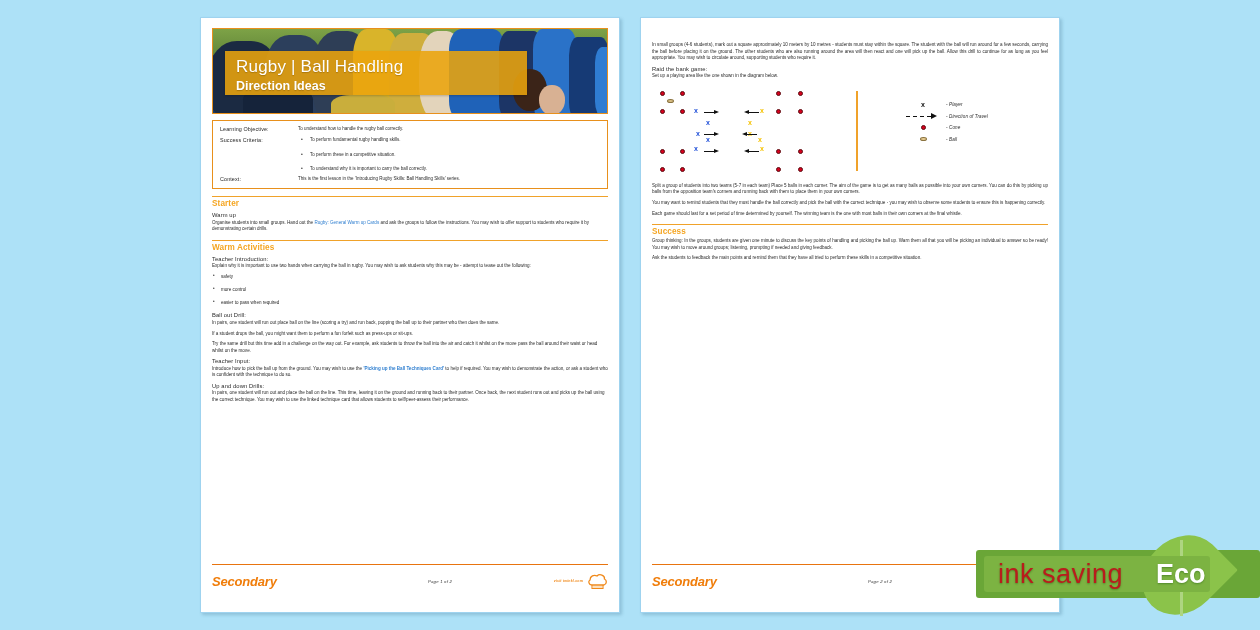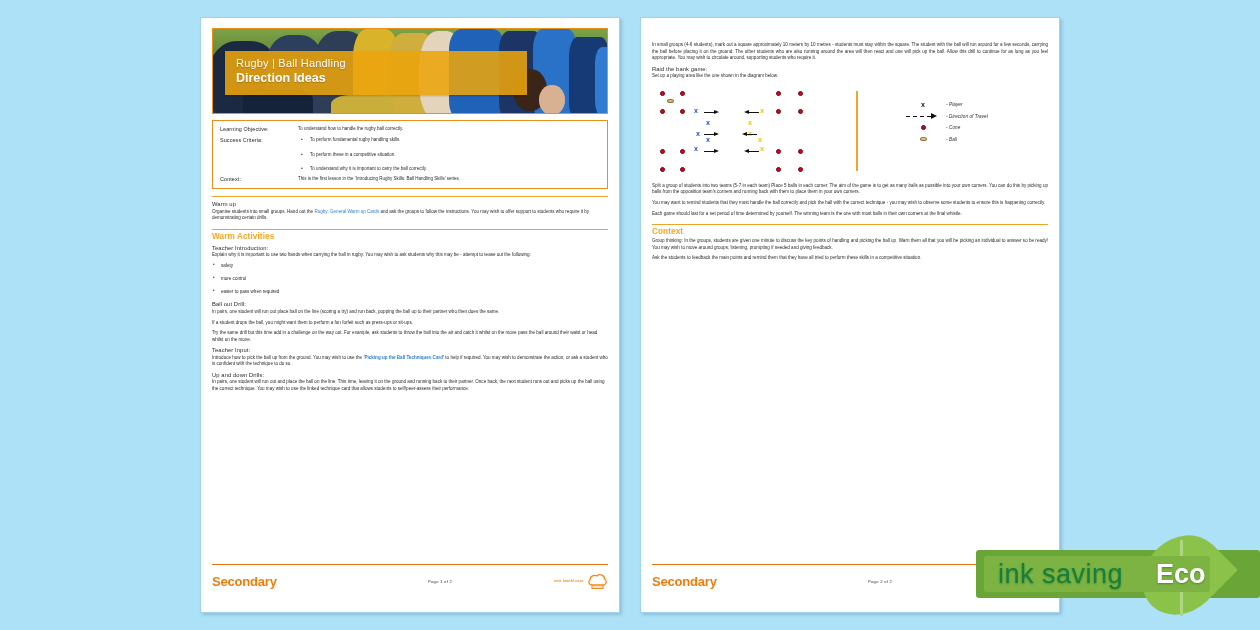--- a/index.html
+++ b/index.html
@@ -36,21 +36,21 @@
   .photo{position:absolute;inset:0;overflow:hidden;}
   .ph{position:absolute;border-radius:40% 40% 30% 30%;}
   .bar{
     position:absolute;
     left:12px;top:22px;
     width:302px;height:44px;
     background:rgba(234,164,12,.88);
     box-shadow:0 1px 2px rgba(0,0,0,.2);
   }
   .bar .t1{
-    color:#ffffff;font-size:11px;
+    color:#ffffff;font-size:17px;
     padding:6px 0 0 11px;letter-spacing:.2px;
     text-shadow:0 1px 1px rgba(120,80,0,.45);
   }
   .bar .t2{
     color:#ffffff;font-size:12.5px;font-weight:bold;
     padding:2px 0 0 11px;
     text-shadow:0 1px 1px rgba(120,80,0,.45);
   }
 
   
@@ -103,21 +103,21 @@
   }
   ul.dots li:before{
     content:"\2022";position:absolute;left:1px;top:-1px;color:#2a2a2a;
   }
 
   
   .footer{
     position:absolute;left:11px;right:11px;bottom:18px;
   }
   .footer .rule{border-top:1.4px solid #e8740f;margin-bottom:3px;}
-  .footer .frow{display:flex;align-items:center;height:26px;}
+  .footer .frow{display:flex;align-items:center;height:26px;font-style:italic;}
   .f-sec{
     color:#f07d0a;font-size:13px;font-weight:bold;letter-spacing:-.2px;
     flex:0 0 auto;width:150px;
   }
   .f-page{flex:1;text-align:center;font-size:4.3px;color:#3a3a3a;letter-spacing:.2px;}
   .f-brand{flex:0 0 auto;width:90px;display:flex;align-items:center;justify-content:flex-end;gap:3px;}
   .f-visit{font-size:3.5px;color:#f0891a;font-weight:bold;letter-spacing:.2px;}
   .tw-logo{
     width:22px;height:17px;position:relative;
   }
@@ -171,21 +171,21 @@
   .eco-band{
     position:absolute;left:16px;top:16px;width:284px;height:48px;
     background:#6aa637;border-radius:3px;
   }
   .eco-band-in{
     position:absolute;left:24px;top:22px;width:226px;height:36px;
     background:#7cb342;border-radius:3px;
   }
   .eco-text{
     position:absolute;left:38px;top:22px;height:36px;line-height:36px;
-    color:#15803d;font-size:27px;letter-spacing:.5px;
+    color:#b91c1c;font-size:27px;letter-spacing:.5px;
     text-shadow:0 1px 2px rgba(0,60,0,.35);
   }
   .leaf{
     position:absolute;left:186px;top:-2px;width:72px;height:86px;
     background:#8bc34a;
     border-radius:50% 2% 50% 50%;
     transform:rotate(45deg);
   }
   .leaf-vein{
     position:absolute;left:220px;top:6px;width:3px;height:76px;background:#aed581;
@@ -239,20 +239,21 @@
         <div>To understand why it is important to carry the ball correctly.</div>
       </div>
     </div>
     <div class="lo-row">
       <div class="lo-key">Context:</div>
       <div class="lo-val">This is the first lesson in the 'Introducing Rugby Skills: Ball Handling Skills' series.</div>
     </div>
   </div>
 
   <div class="sec-rule"></div>
+  <div class="sec-title">Starter</div>
   <div class="sub">Warm up</div>
   <p class="body"><span>Organise students into small groups. Hand out the </span><a class="lnk" href="#">Rugby: General Warm up Cards</a><span> and ask the groups to follow the instructions. You may wish to offer support to students who require it by demonstrating certain drills.</span></p>
 
   <div class="sec-rule"></div>
   <div class="sec-title">Warm Activities</div>
 
   <div class="sub">Teacher Introduction:</div>
   <p class="body">Explain why it is important to use two hands when carrying the ball in rugby. You may wish to ask students why this may be - attempt to tease out the following:</p>
   <ul class="dots">
     <li>safety</li>
@@ -388,21 +389,21 @@
         <div class="lg-txt">- Ball</div>
       </div>
     </div>
   </div>
 
   <p class="body just">Split a group of students into two teams (5-7 in each team) Place 5 balls in each corner. The aim of the game is to get as many balls as possible into your own corners. You can do this by picking up balls from the opposition team's corners and running back with them to place them in your own corners.</p>
   <p class="body just">You may want to remind students that they must handle the ball correctly and pick the ball with the correct technique - you may wish to observe some students to ensure this is happening correctly.</p>
   <p class="body just">Each game should last for a set period of time determined by yourself. The winning team is the one with most balls in their own corners at the final whistle.</p>
 
   <div class="sec-rule"></div>
-  <div class="sec-title">Context</div>
+  <div class="sec-title">Success</div>
   <p class="body just">Group thinking: In the groups, students are given one minute to discuss the key points of handling and picking the ball up. Warn them all that you will be picking an individual to answer so be ready! You may wish to move around groups; listening, prompting if needed and giving feedback.</p>
   <p class="body just">Ask the students to feedback the main points and remind them that they have all tried to perform these skills in a competitive situation.</p>
 
   <div class="footer">
     <div class="rule"></div>
     <div class="frow">
       <div class="f-sec">Secondary</div>
       <div class="f-page">Page 2 of 2</div>
       <div class="f-brand"></div>
     </div>

